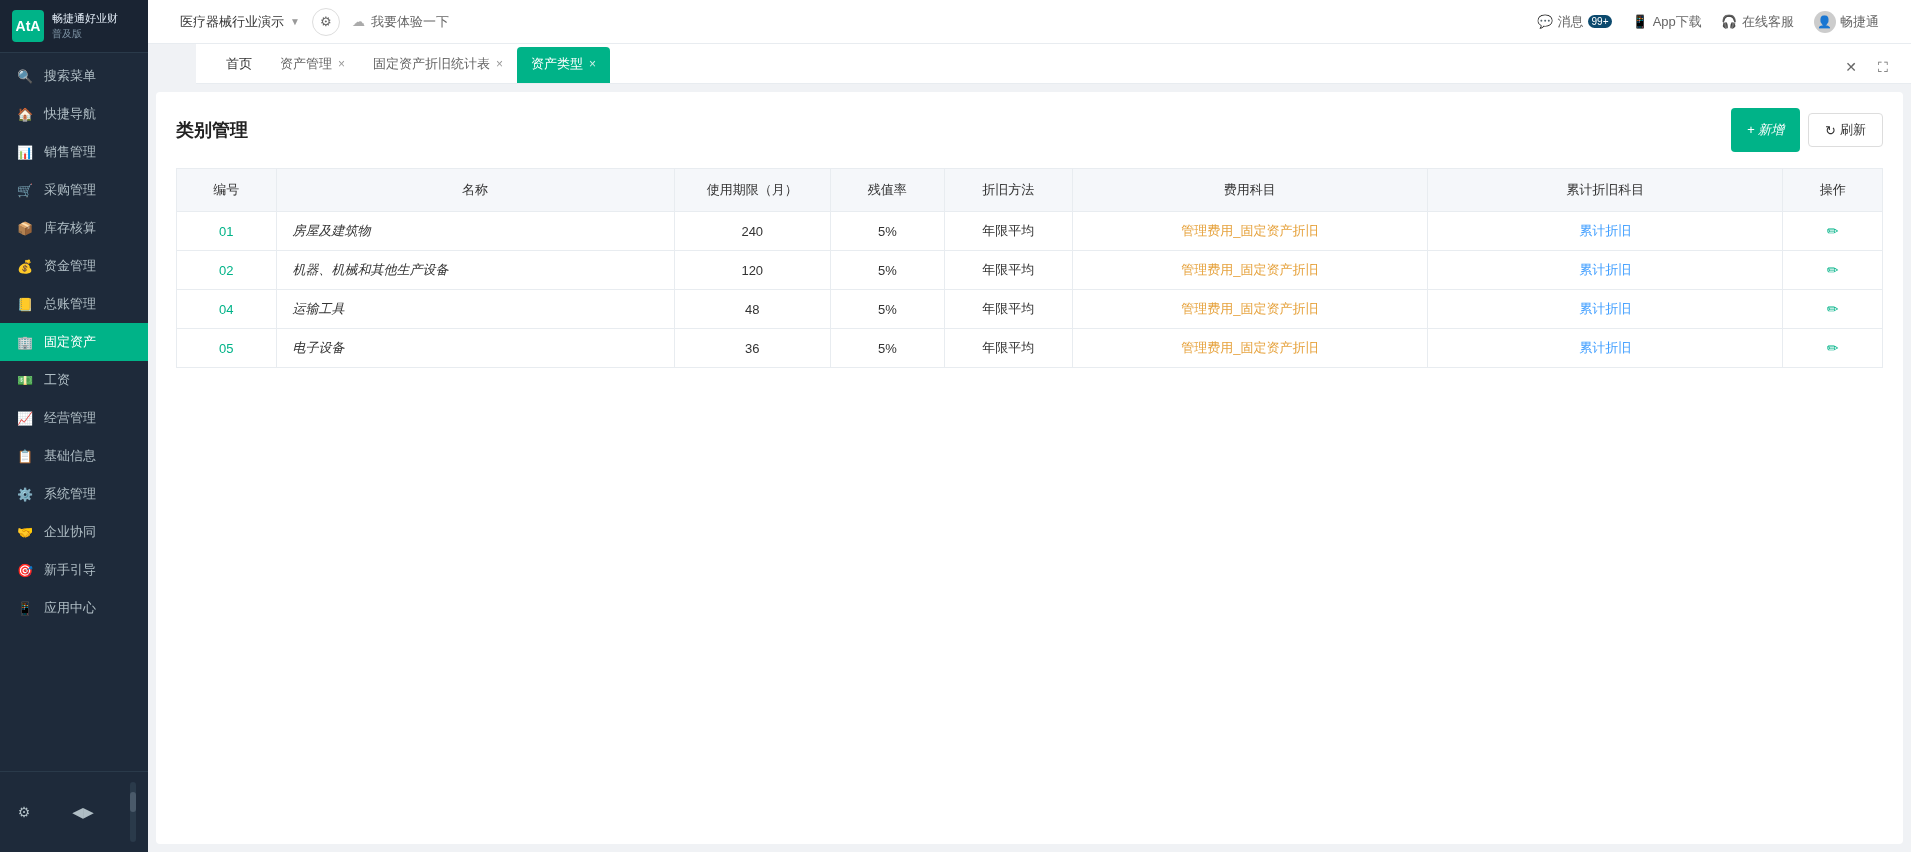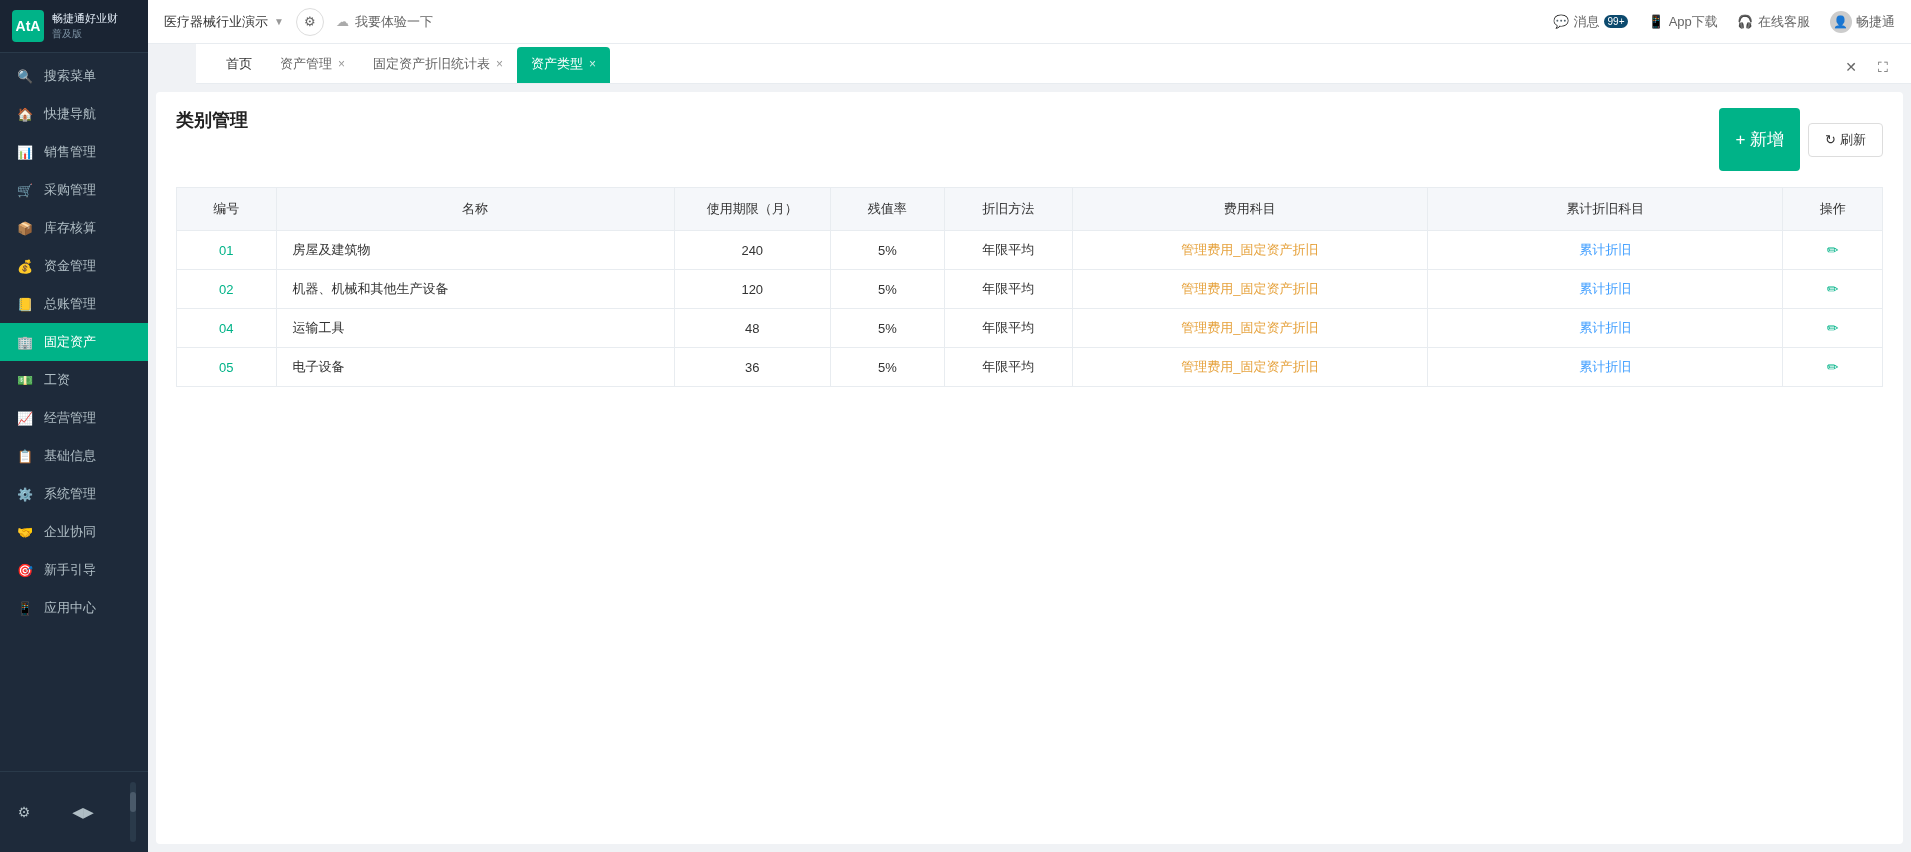--- a/index.html
+++ b/index.html
@@ -93,21 +93,21 @@
       flex: 1;
       display: flex;
       flex-direction: column;
       background: #f0f2f5;
       overflow: hidden;
     }
 
     
     .topbar {
       background: white;
-      padding: 0 16px;
+      padding: 0 32px;
       height: 44px;
       display: flex;
       align-items: center;
       justify-content: space-between;
       border-bottom: 1px solid #e8ecf0;
       flex-shrink: 0;
     }
     .topbar-left {
       display: flex;
       align-items: center;
@@ -224,44 +224,46 @@
       flex: 1;
       padding: 16px 20px;
       overflow: auto;
       background: white;
       margin: 8px;
       border-radius: 4px;
     }
 
     .page-header {
       display: flex;
+      align-items: center;
       justify-content: space-between;
       margin-bottom: 16px;
     }
     .page-title {
       font-size: 18px;
       font-weight: bold;
       color: #222;
     }
     .page-actions {
       display: flex;
       align-items: center;
       gap: 8px;
     }
     .btn-primary {
       background: #00b388;
       color: white;
       border: none;
-      padding: 20px 16px;
+      padding: 13px 16px;
       border-radius: 4px;
       cursor: pointer;
-      font-size: 17px;
+      font-size: 13px;
       display: flex;
       align-items: center;
       gap: 4px;
+      font-style: italic;
     }
     .btn-default {
       background: white;
       color: #333;
       border: 1px solid #ddd;
       padding: 7px 16px;
       border-radius: 4px;
       cursor: pointer;
       font-size: 13px;
       display: flex;
@@ -284,21 +286,21 @@
       color: #333;
       font-weight: 500;
       border: 1px solid #e8ecf0;
     }
     .data-table td {
       padding: 10px 10px;
       border: 1px solid #e8ecf0;
       color: #333;
       text-align: center;
     }
-    .data-table td.col-name { text-align: left; padding-left: 16px; }
+    .data-table td.col-name { text-align: left; padding-left: 16px; font-style: italic; }
     .data-table td.col-id { color: #00b388; }
     .edit-icon {
       color: #00b388;
       cursor: pointer;
       font-size: 14px;
     }
   </style>
 </head>
 <body>
 

